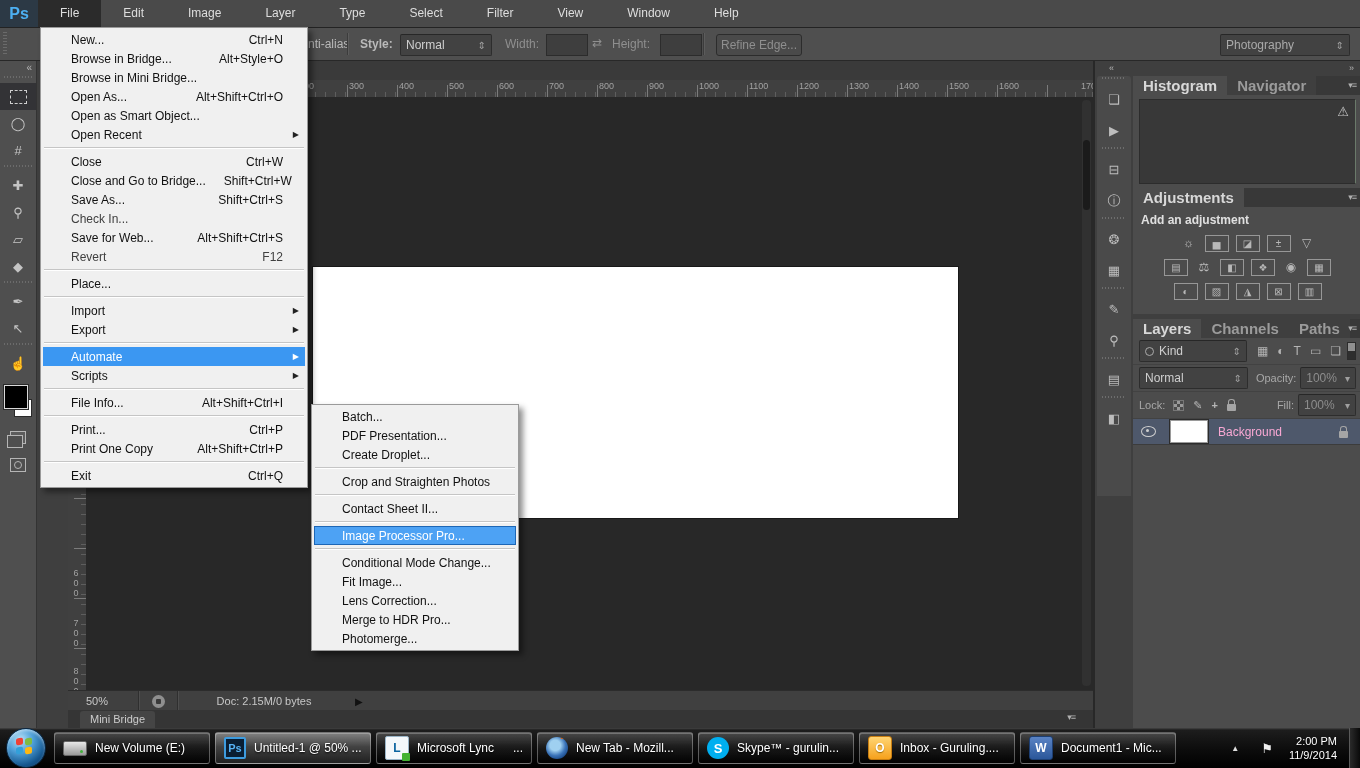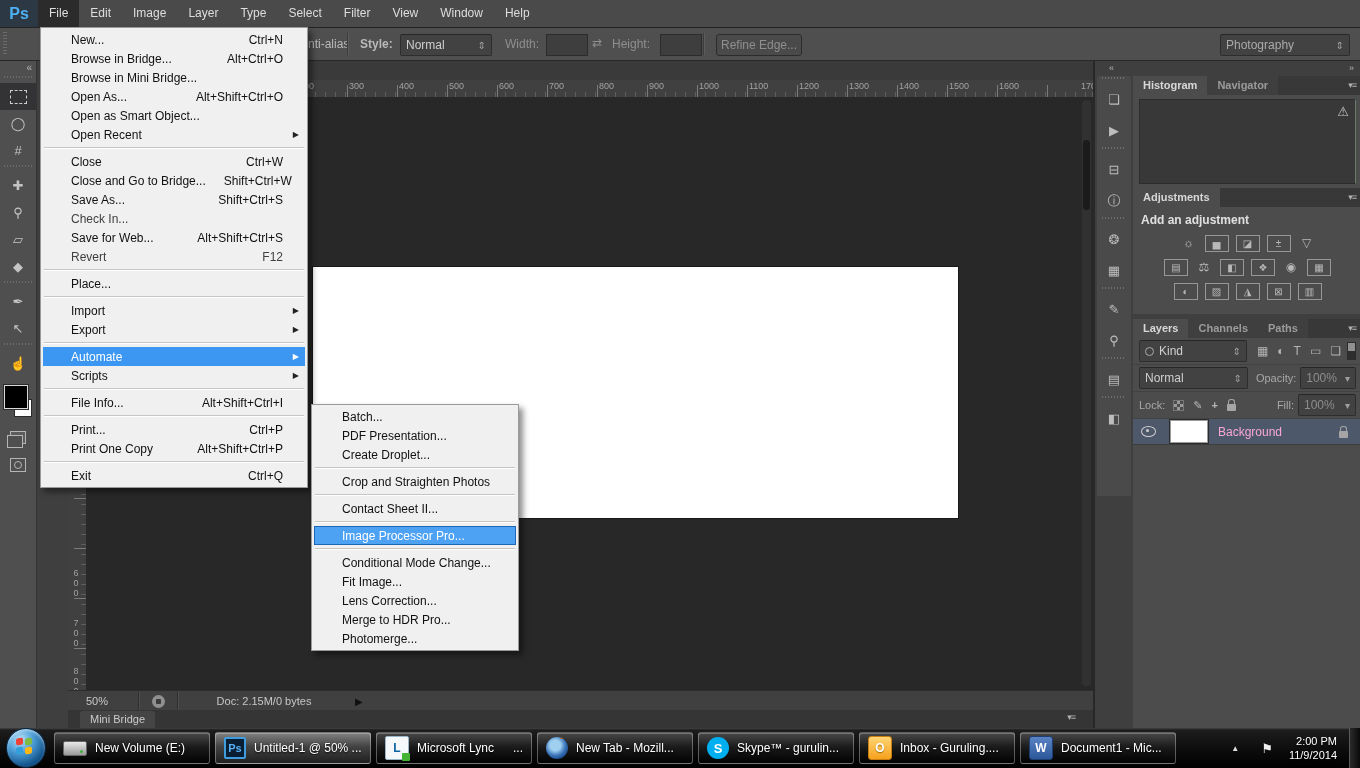--- a/index.html
+++ b/index.html
@@ -7,21 +7,21 @@
     width:1360px;height:768px;overflow:hidden;position:relative;
     background:#3f3f3f;font-family:"Liberation Sans",sans-serif;
     -webkit-font-smoothing:antialiased;
   }
   .abs{position:absolute;}
 
   
   #menubar{left:0;top:0;width:1360px;height:27px;background:#4a4a4a;border-bottom:1px solid #232323;display:flex;align-items:stretch;z-index:20;}
   #ps-logo{width:38px;background:#2c3945;color:#4db0f2;font-weight:bold;font-size:16px;line-height:27px;text-align:center;}
   #menubar-items{display:flex;}
-  .mb-item{padding:0 11px;line-height:27px;font-size:12px;color:#dedede;cursor:default;}
+  .mb-item{padding:0 22px;line-height:27px;font-size:12px;color:#dedede;cursor:default;}
   .mb-item.active{background:#2b2b2b;}
   #win-controls{position:absolute;right:12px;top:0;display:flex;}
   .wc-btn{width:29px;height:19px;background:linear-gradient(#5c5c5c,#474747);border:1px solid #272727;border-top:none;display:flex;align-items:center;justify-content:center;color:#c9c9c9;}
   .wc-btn:last-child{border-radius:0 0 3px 0;}
   .wc-btn:first-child{border-radius:0 0 0 3px;}
   .g-min{width:9px;height:2px;background:#c9c9c9;margin-top:6px;}
   .g-restore{position:relative;width:8px;height:7px;border:1px solid #c9c9c9;background:#515151;}
   .g-restore::before{content:"";position:absolute;top:-3px;left:2px;width:8px;height:7px;border:1px solid #c9c9c9;z-index:-1;}
   .g-close{font-size:13px;line-height:1;font-weight:bold;}
 
@@ -84,21 +84,21 @@
   
   #dock{left:1093px;top:60px;width:267px;height:668px;background:#3f3f3f;border-left:2px solid #282828;}
   #dock-top{position:absolute;left:0;top:0;width:267px;height:16px;color:#b5b5b5;font-size:9px;}
   #dock-collapse-l{position:absolute;left:14px;top:3px;}
   #dock-collapse-r{position:absolute;right:8px;top:3px;}
   #icon-strip{position:absolute;left:2px;top:16px;width:34px;height:420px;background:#4a4a4a;border-radius:3px 3px 0 0;}
   .strip-grip{height:7px;margin:1px 5px 0;background:repeating-linear-gradient(90deg,#6d6d6d 0 1px,transparent 1px 3px);background-size:100% 2px;background-repeat:no-repeat;}
   .strip-icon{width:34px;height:31px;display:flex;align-items:center;justify-content:center;color:#bdbdbd;font-size:13px;}
   #panels{position:absolute;left:38px;top:16px;width:229px;height:652px;}
   .tabrow{height:19px;background:#383838;display:flex;position:relative;border-radius:3px 3px 0 0;}
-  .ptab{padding:0 10px;font-size:11px;font-weight:bold;color:#9b9b9b;line-height:19px;background:#3f3f3f;}
+  .ptab{padding:0 10px;font-size:15px;font-weight:bold;color:#9b9b9b;line-height:19px;background:#3f3f3f;}
   .ptab.active{background:#4c4c4c;color:#d8d8d8;}
   .pmenu{position:absolute;right:6px;top:4px;color:#b0b0b0;font-size:9px;letter-spacing:-1px;}
   .pbody{background:#4c4c4c;}
   #histogram-body{height:93px;position:relative;}
   #histogram-box{position:absolute;left:6px;top:4px;right:6px;bottom:4px;background:#383838;border:1px solid #2c2c2c;border-right-color:#6a7a6a;}
   #histo-warning{position:absolute;right:6px;top:4px;color:#c9c9c9;font-size:13px;}
   #adjustments-body{height:103px;padding-top:4px;}
   #adj-heading{font-size:12px;font-weight:bold;color:#e0e0e0;padding:2px 0 4px 8px;}
   .adj-row{display:flex;justify-content:center;align-items:center;height:24px;gap:7px;}
   .adj-icon{color:#b8b8b8;font-size:12px;text-align:center;min-width:18px;line-height:15px;}
@@ -458,21 +458,21 @@
   </div>
 </div>
 
 <div id="file-menu" class="menu abs">
     <div class="menu-row">
       <span class="mi-label">New...</span>
       <span class="mi-shortcut">Ctrl+N</span>
     </div>
     <div class="menu-row">
       <span class="mi-label">Browse in Bridge...</span>
-      <span class="mi-shortcut">Alt+Ctrl+O</span>
+      <span class="mi-shortcut">Alt+Style+O</span>
     </div>
     <div class="menu-row">
       <span class="mi-label">Browse in Mini Bridge...</span>
     </div>
     <div class="menu-row">
       <span class="mi-label">Open As...</span>
       <span class="mi-shortcut">Alt+Shift+Ctrl+O</span>
     </div>
     <div class="menu-row">
       <span class="mi-label">Open as Smart Object...</span>

